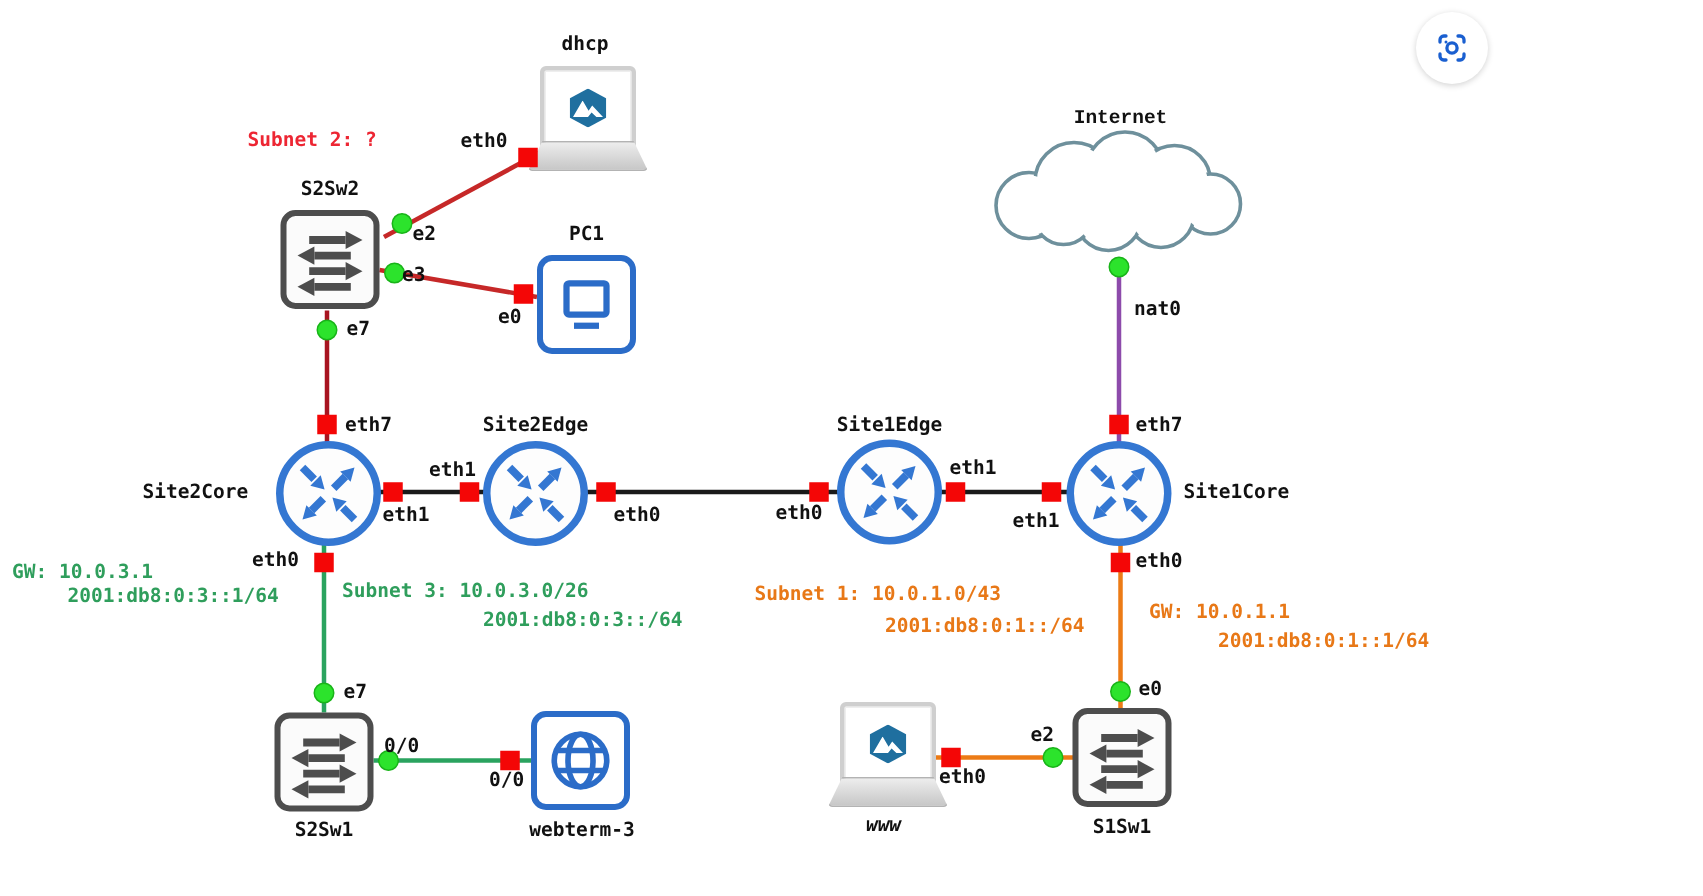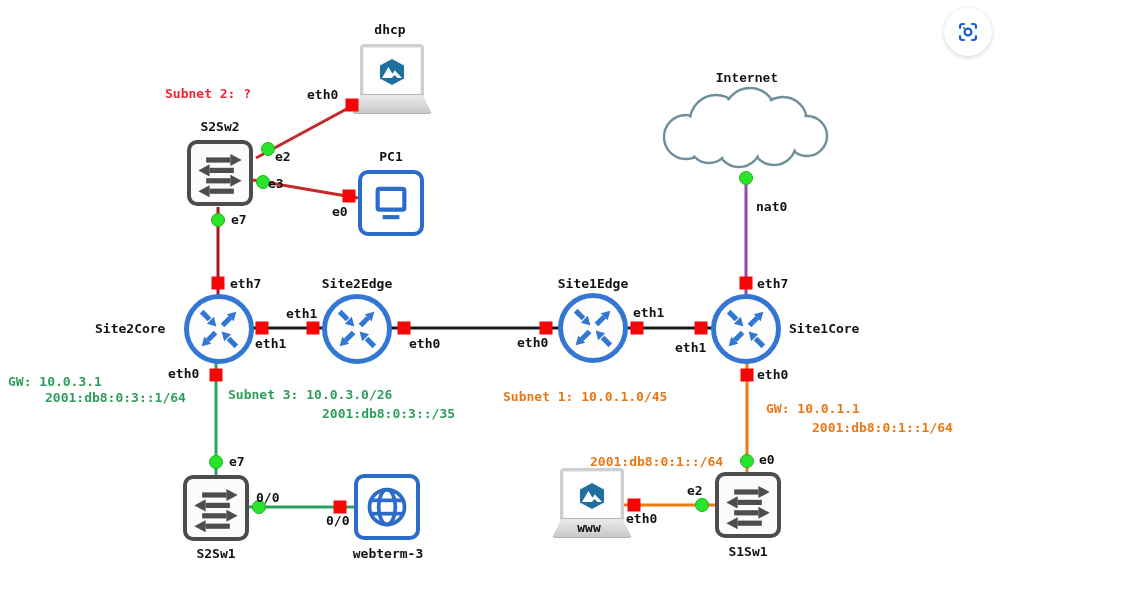--- a/index.html
+++ b/index.html
@@ -281,30 +281,30 @@
   <span class="node-label centered" style="left:390px;top:22px;">dhcp</span>
   <span class="node-label centered" style="left:220px;top:119px;">S2Sw2</span>
   <span class="node-label centered" style="left:391px;top:149px;">PC1</span>
   <span class="node-label" style="left:95px;top:321px;">Site2Core</span>
   <span class="node-label centered" style="left:357px;top:276px;">Site2Edge</span>
   <span class="node-label centered" style="left:593px;top:276px;">Site1Edge</span>
   <span class="node-label" style="left:789px;top:321px;">Site1Core</span>
   <span class="node-label centered" style="left:747px;top:71px;font-family:Liberation Mono, monospace;">Internet</span>
   <span class="node-label centered" style="left:216px;top:546px;">S2Sw1</span>
   <span class="node-label centered" style="left:388px;top:546px;">webterm-3</span>
-  <span class="node-label centered" style="left:589px;top:520px;">www</span>
+  <span class="node-label centered" style="left:589px;top:543px;font-style:italic;">www</span>
   <span class="node-label centered" style="left:748px;top:544px;">S1Sw1</span>
 
   <span class="note note-red" style="left:165px;top:86px;">Subnet 2: ?</span>
   <span class="note note-green" style="left:8px;top:374px;">GW: 10.0.3.1</span>
   <span class="note note-green" style="left:45px;top:390px;">2001:db8:0:3::1/64</span>
   <span class="note note-green" style="left:228px;top:387px;">Subnet 3: 10.0.3.0/26</span>
-  <span class="note note-green" style="left:322px;top:406px;">2001:db8:0:3::/35</span>
-  <span class="note note-orange" style="left:503px;top:389px;">Subnet 1: 10.0.1.0/45</span>
-  <span class="note note-orange" style="left:590px;top:410px;margin-top:44px;">2001:db8:0:1::/64</span>
+  <span class="note note-green" style="left:322px;top:406px;">2001:db8:0:3::/64</span>
+  <span class="note note-orange" style="left:503px;top:389px;">Subnet 1: 10.0.1.0/43</span>
+  <span class="note note-orange" style="left:590px;top:410px;">2001:db8:0:1::/64</span>
   <span class="note note-orange" style="left:766px;top:401px;">GW: 10.0.1.1</span>
   <span class="note note-orange" style="left:812px;top:420px;">2001:db8:0:1::1/64</span>
 
   <button class="capture-btn">
     <svg width="24" height="24" viewBox="0 0 24 24">
       <g fill="none" stroke="var(--capture_blue)" stroke-width="2.2" stroke-linecap="round">
         <path d="M4 8 V6.5 A2.5 2.5 0 0 1 6.5 4 H8"></path>
         <path d="M16 4 h1.5 A2.5 2.5 0 0 1 20 6.5 V8"></path>
         <path d="M20 16 v1.5 A2.5 2.5 0 0 1 17.5 20 H16"></path>
         <path d="M8 20 H6.5 A2.5 2.5 0 0 1 4 17.5 V16"></path>

